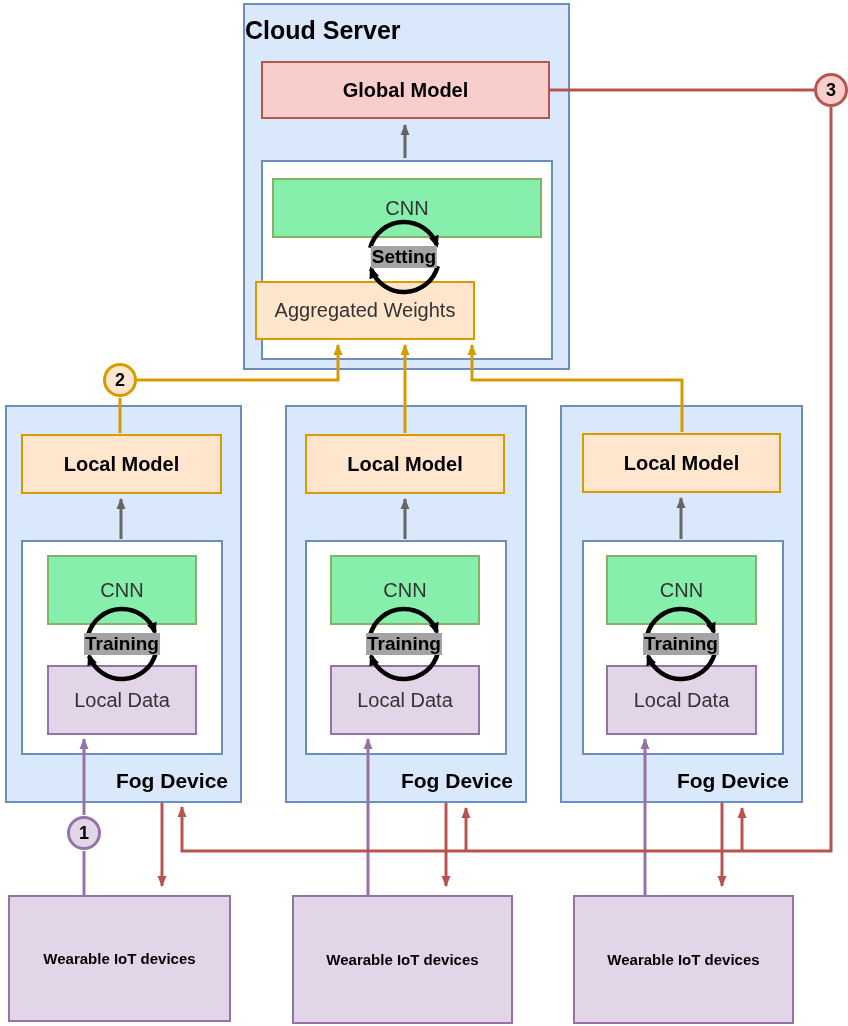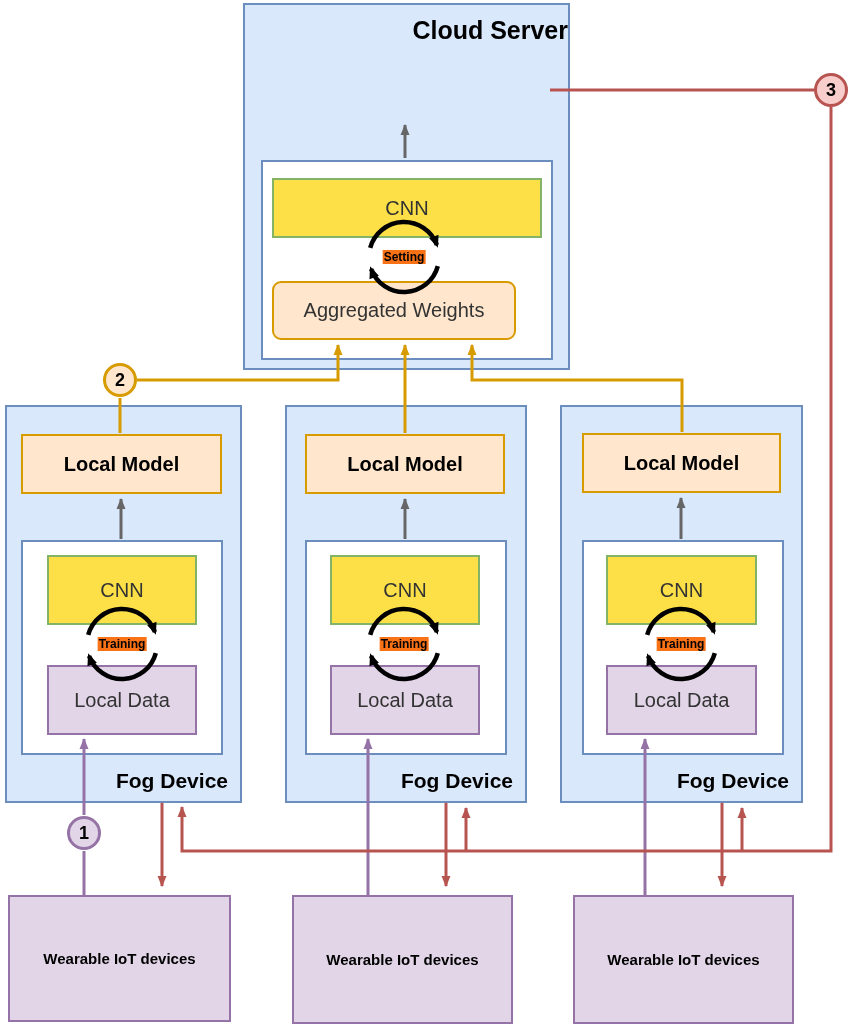--- a/index.html
+++ b/index.html
@@ -3,55 +3,58 @@
 <meta charset="utf-8">
 <style>
   html,body{margin:0;padding:0;background:#ffffff;}
   .canvas{
     position:relative;width:848px;height:1026px;background:#ffffff;overflow:hidden;
     font-family:"Liberation Sans","DejaVu Sans",sans-serif;color:#000;
   }
   .box{position:absolute;box-sizing:border-box;display:flex;align-items:center;justify-content:center;text-align:center;}
   .blue{background:#dae8fc;border:2px solid #6c8ebf;}
   .white{background:#ffffff;border:2px solid #6c8ebf;}
-  .green{background:#fde047;border:2px solid #82b366;}
+  .green{background:#86efac;border:2px solid #82b366;}
   .orange{background:#ffe6cc;border:2px solid #d79b00;}
   .red{background:#f8cecc;border:2px solid #b85450;}
   .purple{background:#e1d5e7;border:2px solid #9673a6;}
   .plain{font-weight:normal;color:#333;font-size:20px;}
-  .cloud-title{position:absolute;top:11px;left:0;width:100%;text-align:right;font-size:25px;font-weight:bold;}
+  .cloud-title{position:absolute;top:11px;left:0;width:100%;text-align:left;font-size:25px;font-weight:bold;}
   .model-label{font-size:20px;font-weight:bold;}
   .fog-label{position:absolute;font-size:21px;font-weight:bold;margin-top:6px;}
   .wear-label{font-size:15px;font-weight:bold;}
   svg.overlay{position:absolute;left:0;top:0;pointer-events:none;}
   .cycle-label{
-    position:absolute;transform:translate(-50%,-50%);background:#f97316;
-    font-size:12px;font-weight:bold;padding:0 1px;white-space:nowrap;
+    position:absolute;transform:translate(-50%,-50%);background:#a3a3a3;
+    font-size:19px;font-weight:bold;padding:0 1px;white-space:nowrap;
   }
   .step-circle{
     position:absolute;width:34px;height:34px;border-radius:50%;box-sizing:border-box;
     display:flex;align-items:center;justify-content:center;font-size:18px;font-weight:bold;
   }
   .c1{background:#e1d5e7;border:3px solid #9673a6;}
   .c2{background:#ffe6cc;border:3px solid #d79b00;}
   .c3{background:#f8cecc;border:3px solid #b85450;}
 </style>
 </head>
 <body>
 
 <div class="canvas">
 
   <div class="box blue" style="left:243px;top:3px;width:327px;height:367px;">
     <div class="cloud-title">Cloud Server</div>
   </div>
+  <div class="box red" style="left:261px;top:61px;width:289px;height:58px;">
+    <span class="model-label">Global Model</span>
+  </div>
   <div class="box white" style="left:261px;top:160px;width:292px;height:200px;"></div>
   <div class="box green" style="left:272px;top:178px;width:270px;height:60px;">
     <span class="plain">CNN</span>
   </div>
-  <div class="box orange" style="left:272px;top:281px;width:244px;height:59px;border-radius:9px;">
+  <div class="box orange" style="left:255px;top:281px;width:220px;height:59px;">
     <span class="plain">Aggregated Weights</span>
   </div>
 
   <div class="box blue" style="left:5px;top:405px;width:237px;height:398px;">
     <span class="fog-label" style="right:12px;bottom:8px;position:absolute;">Fog Device</span>
   </div>
   <div class="box orange" style="left:21px;top:434px;width:201px;height:60px;">
     <span class="model-label">Local Model</span>
   </div>
   <div class="box white" style="left:21px;top:540px;width:202px;height:215px;"></div>

